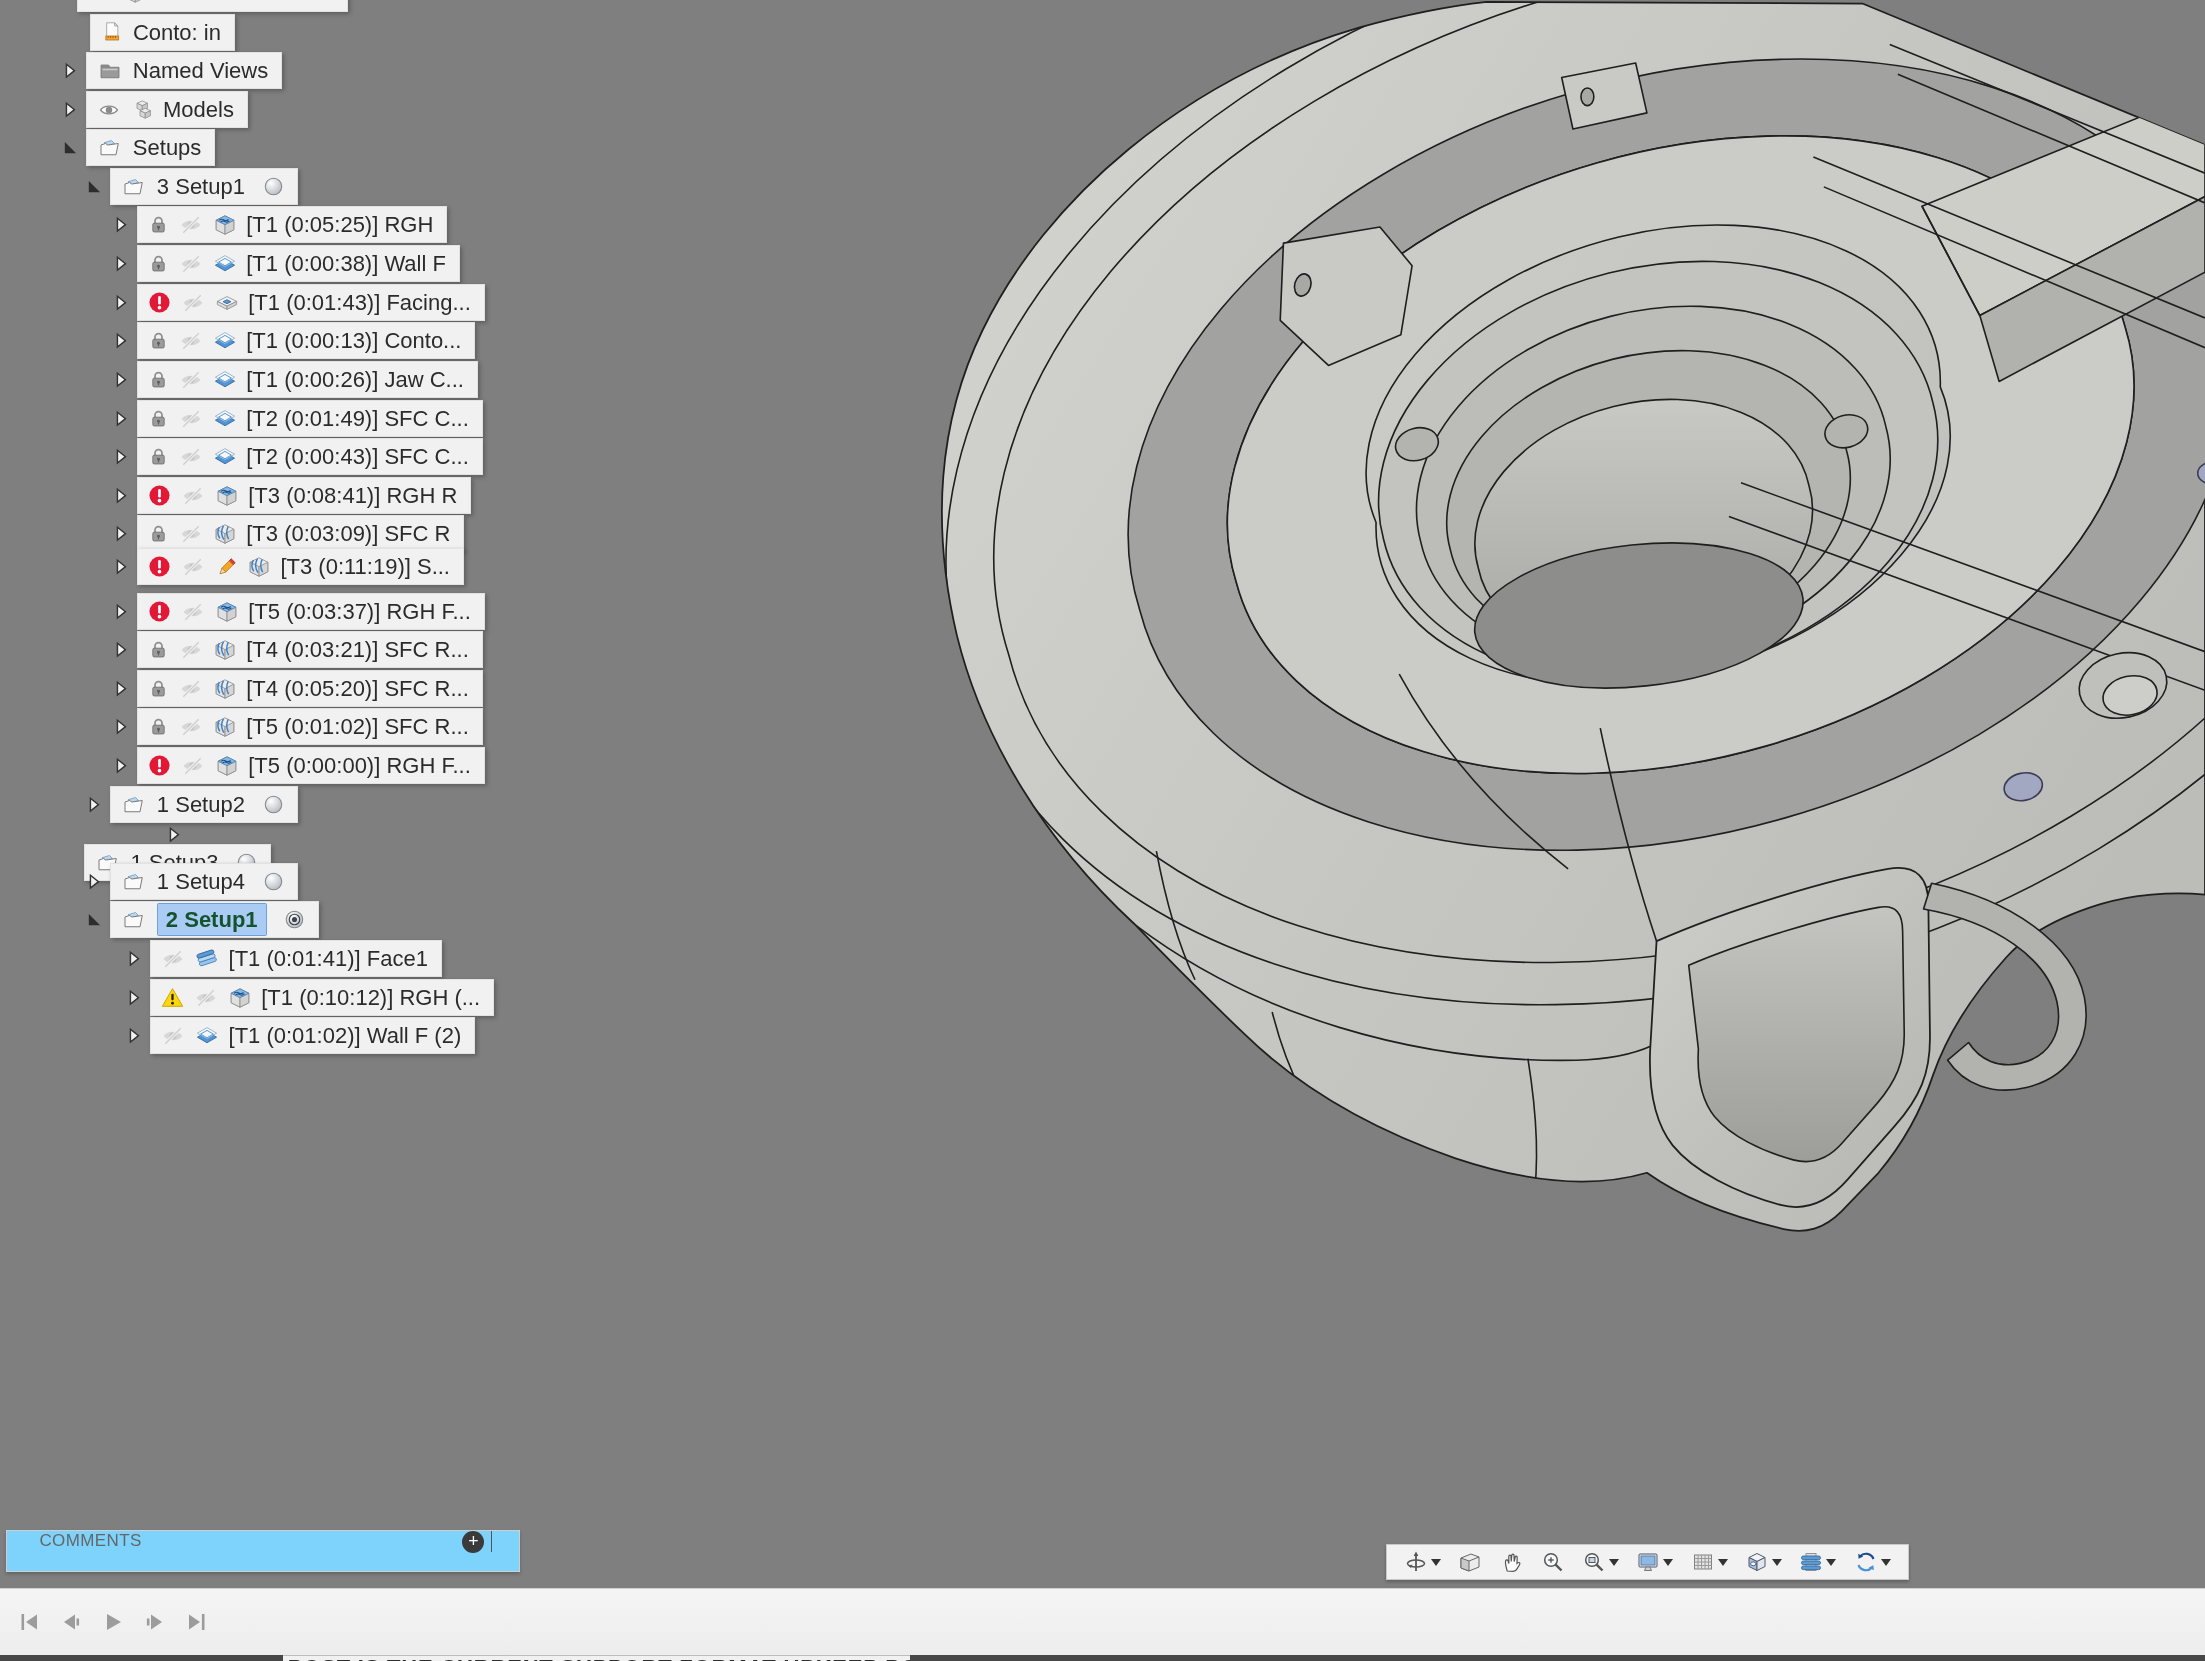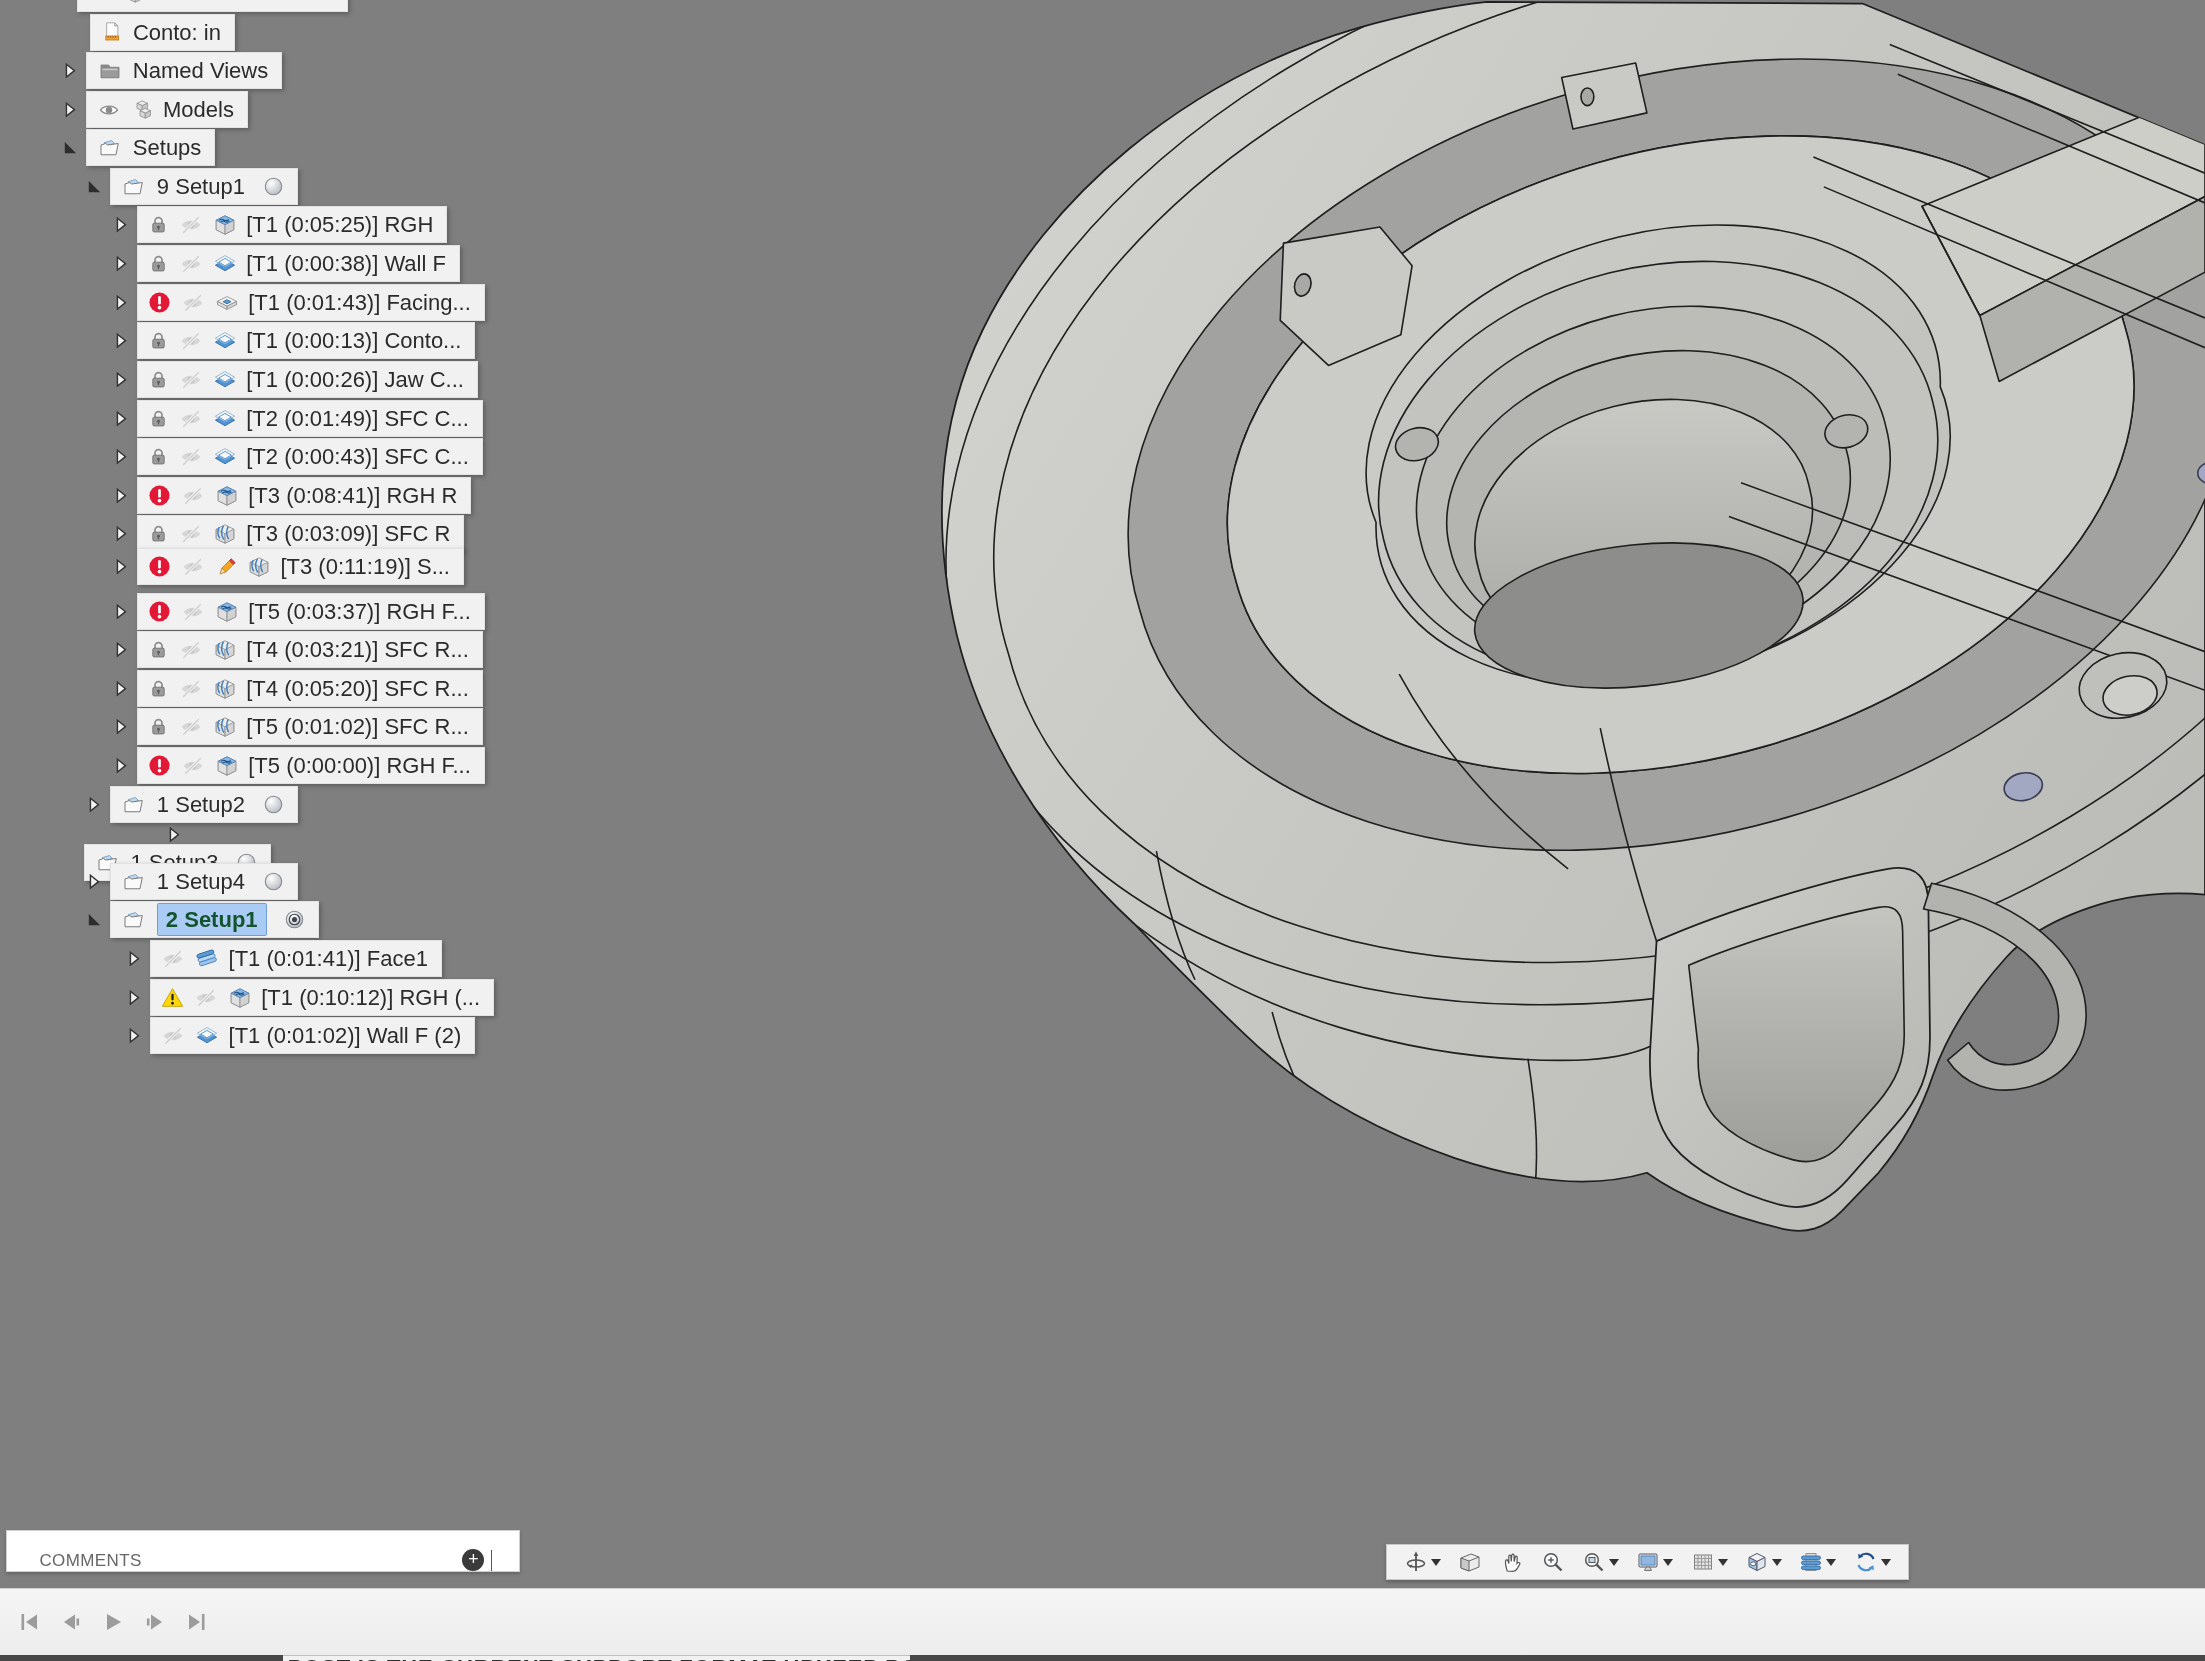--- a/index.html
+++ b/index.html
@@ -22,22 +22,22 @@
   .ic-lock{width:21px;height:21px;}
   .ic-error,.ic-warning{width:23px;height:23px;}
   .ic-pencil{width:22.5px;}
   .ic-folder-open,.ic-folder-closed{width:26px;}
   .ic-units{width:22.5px;}
   .ic-eye{width:24px;height:22px;}
   .ic-component{width:22.5px;}
   .ic-radio{width:21px;height:21px;margin-left:8px;}
   
   #comments{position:absolute;left:6.4px;top:1530px;width:512px;height:40px;
-     background:#ffffff;border:0.8px solid #cfcfcf;box-shadow:0 1.6px 3.2px rgba(60,60,60,.4);
-     display:flex;align-items:flex-end;}
+     background:#7dd3fc;border:0.8px solid #cfcfcf;box-shadow:0 1.6px 3.2px rgba(60,60,60,.4);
+     display:flex;align-items:flex-start;}
   #comments .clabel{margin-left:32px;font-size:17px;letter-spacing:0.4px;color:#666;font-weight:500;flex:1;}
   .plusbtn{width:22px;height:22px;border-radius:50%;background:#3a3a3a;color:#fff;
      display:flex;align-items:center;justify-content:center;font-size:17.7px;line-height:1;flex:none;margin-right:6.4px;}
   .ccursor{width:1.6px;height:21px;background:#555;margin-right:27px;flex:none;}
   
   #timeline{position:absolute;left:0;top:1588px;width:2205px;height:73px;
      background:linear-gradient(#f5f5f5,#ececec);border-top:0.8px solid #cfcfcf;}
   #pbuttons{position:absolute;left:14.5px;top:19.3px;display:flex;gap:13px;}
   .pbtn{width:29px;height:27px;display:flex;align-items:center;justify-content:center;}
   .pbtn svg{width:24px;height:24px;}
@@ -391,21 +391,21 @@
         </div>
       </div>
       <div class="trow" style="top: 169px; left: 84px;">
         <svg class="expander" viewBox="0 0 24 24" width="19.3" height="19.3">
           <use href="#s-exp-e"></use>
         </svg>
         <div class="bar">
           <svg class="ic ic-folder-open" viewBox="0 0 32 30" width="26" height="24">
             <use href="#s-folder-open"></use>
           </svg>
-          <span class="lbl">9 Setup1</span>
+          <span class="lbl">3 Setup1</span>
           <svg class="ic ic-radio" viewBox="0 0 26 26" width="21" height="21">
             <use href="#s-radio"></use>
           </svg>
         </div>
       </div>
       <div class="trow" style="top: 207px; left: 111px;">
         <svg class="expander" viewBox="0 0 24 24" width="19.3" height="19.3">
           <use href="#s-exp-c"></use>
         </svg>
         <div class="bar">

